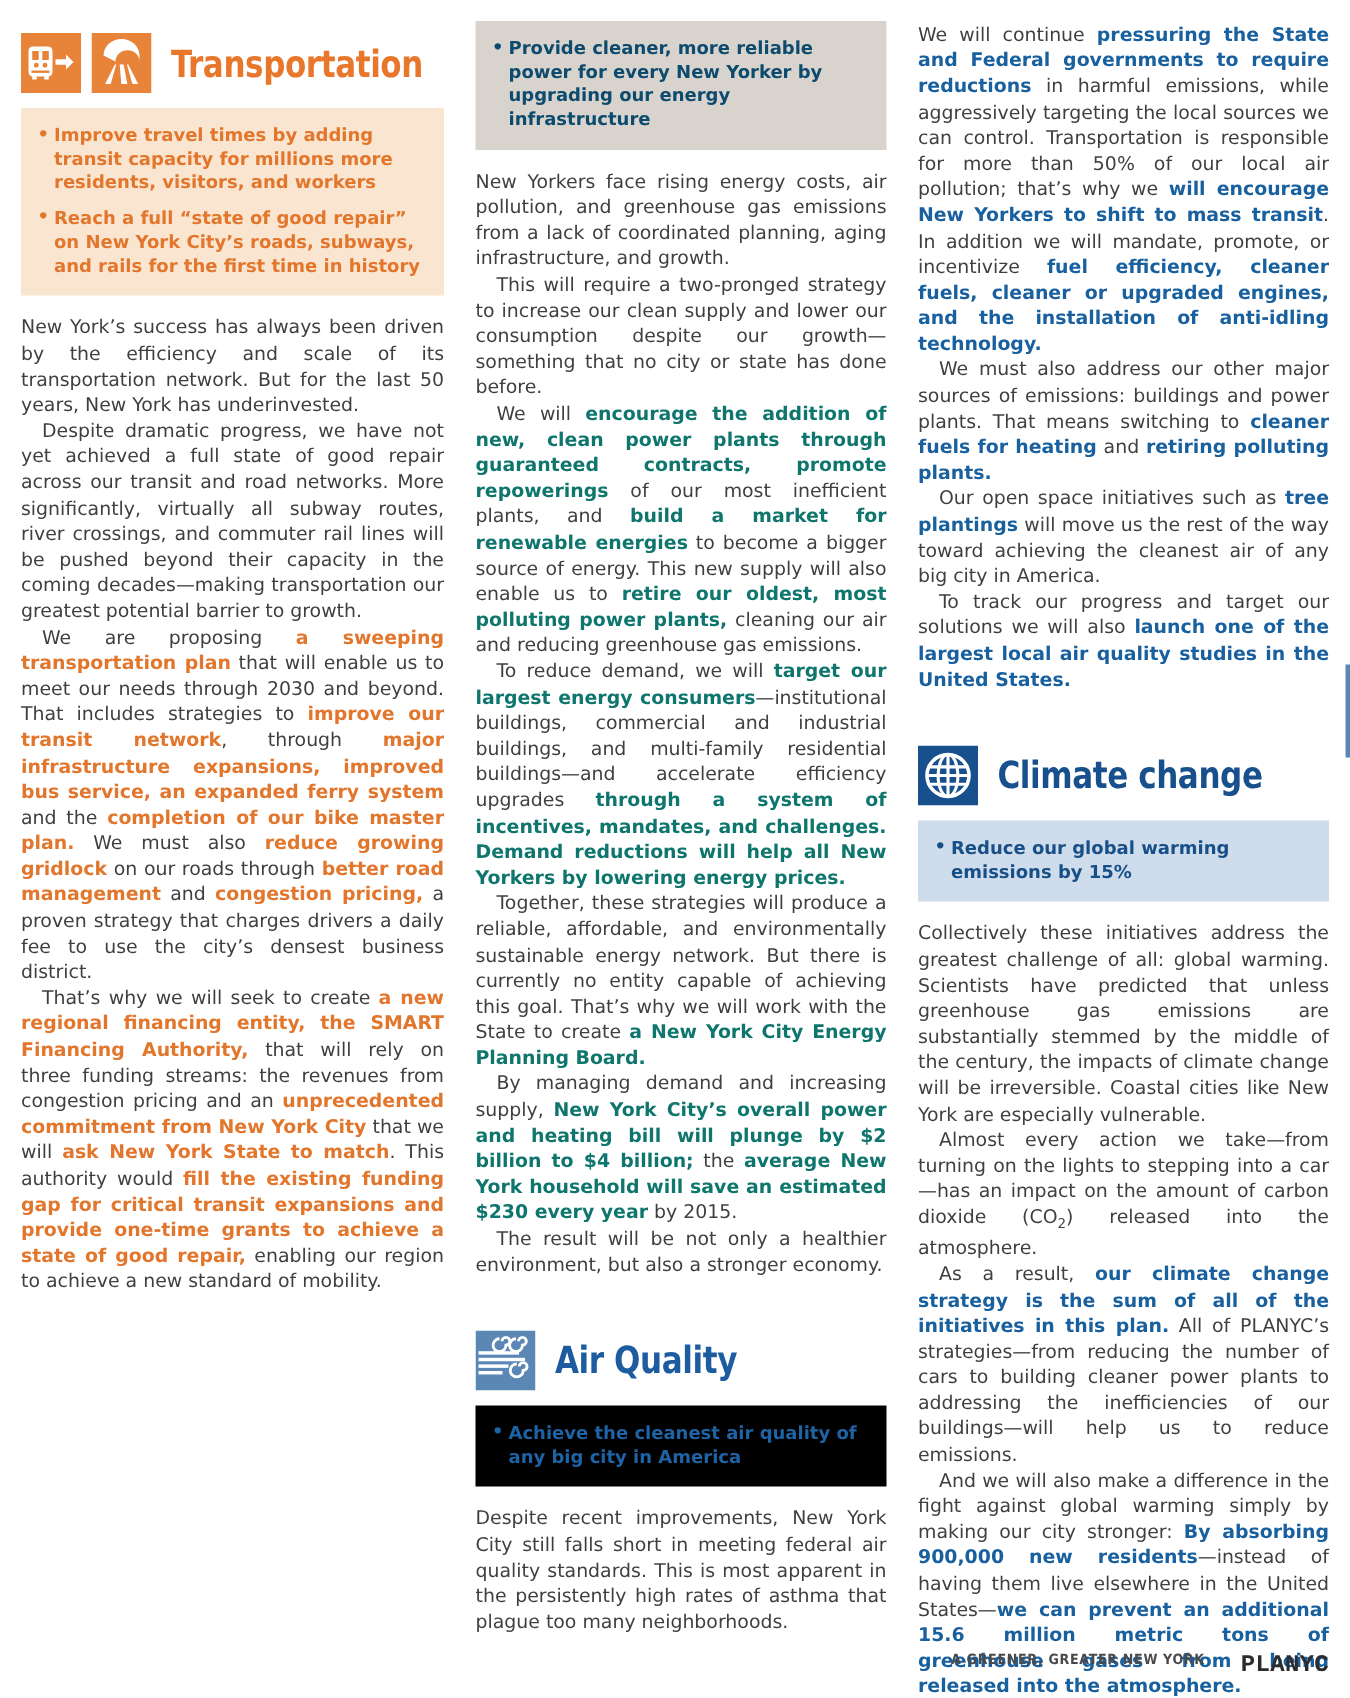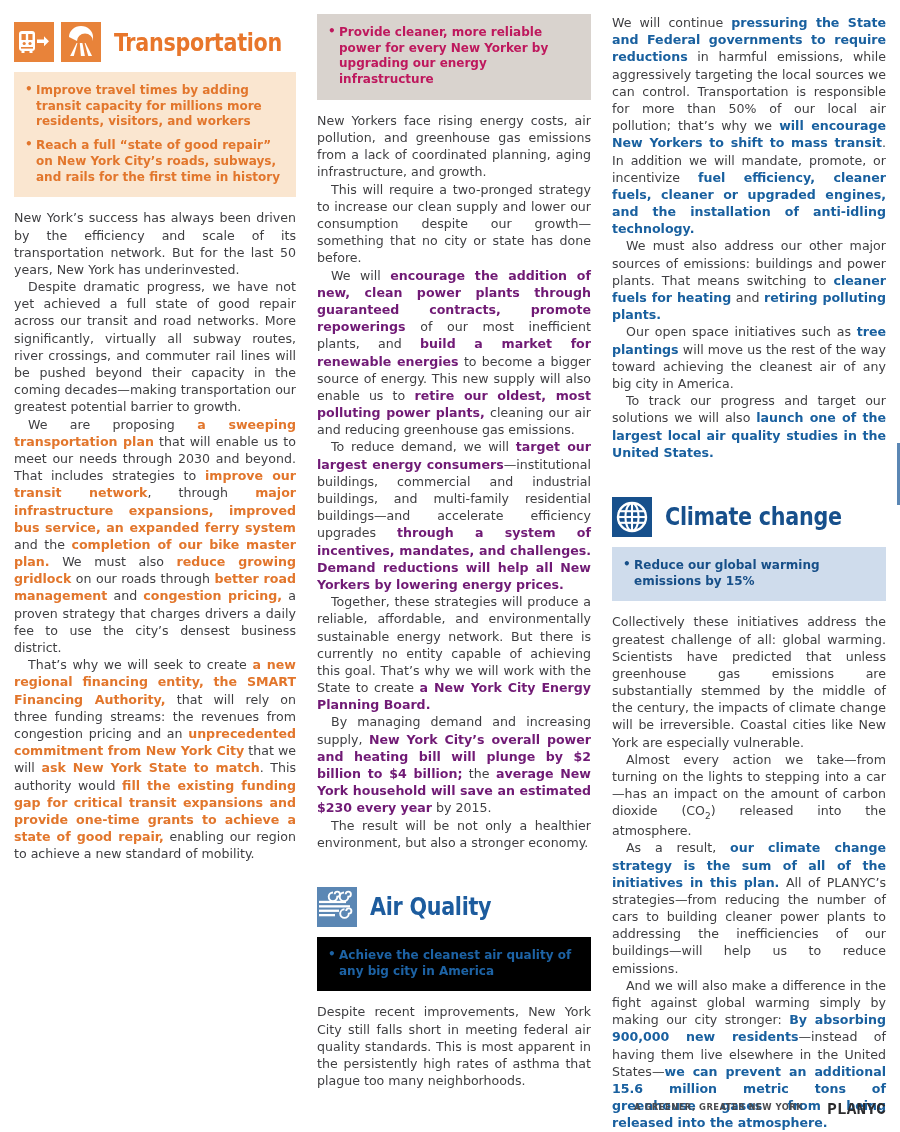--- a/index.html
+++ b/index.html
@@ -75,39 +75,39 @@
   }
   .callout li:last-child{margin-bottom:0;}
   .callout li:before{
     content:"\2022";
     position:absolute;left:0;top:-1px;
     font-size:12px;
   }
   .callout-orange{background:#fae6d0;}
   .callout-orange li{color:#e2762c;}
   .callout-brown{background:#d9d3ce;}
-  .callout-brown li{color:#be185d;}
+  .callout-brown li{color:#0c4a6e;}
   .callout-lightblue{background:#000000;}
   .callout-lightblue li{color:#1d63a5;}
   .callout-blue{background:#cfdcec;}
   .callout-blue li{color:#174f88;}
 
   
   p.body{
     margin:0;
     font-size:12.6px;
     line-height:1.365;
     text-align:justify;
     text-justify:inter-word;
     color:#3f3f42;
     hyphens:manual;
   }
   p.body + p.body{text-indent:14px;}
   b.or{color:#e2762c;font-weight:bold;}
-  b.br{color:#701a75;font-weight:bold;}
+  b.br{color:#0f766e;font-weight:bold;}
   b.bl{color:#19609f;font-weight:bold;}
   sub{font-size:9px;}
 
   .spacer-lg{height:22px;}
 
   
   .footer{
     position:absolute;
     right:14px;
     bottom:13px;

